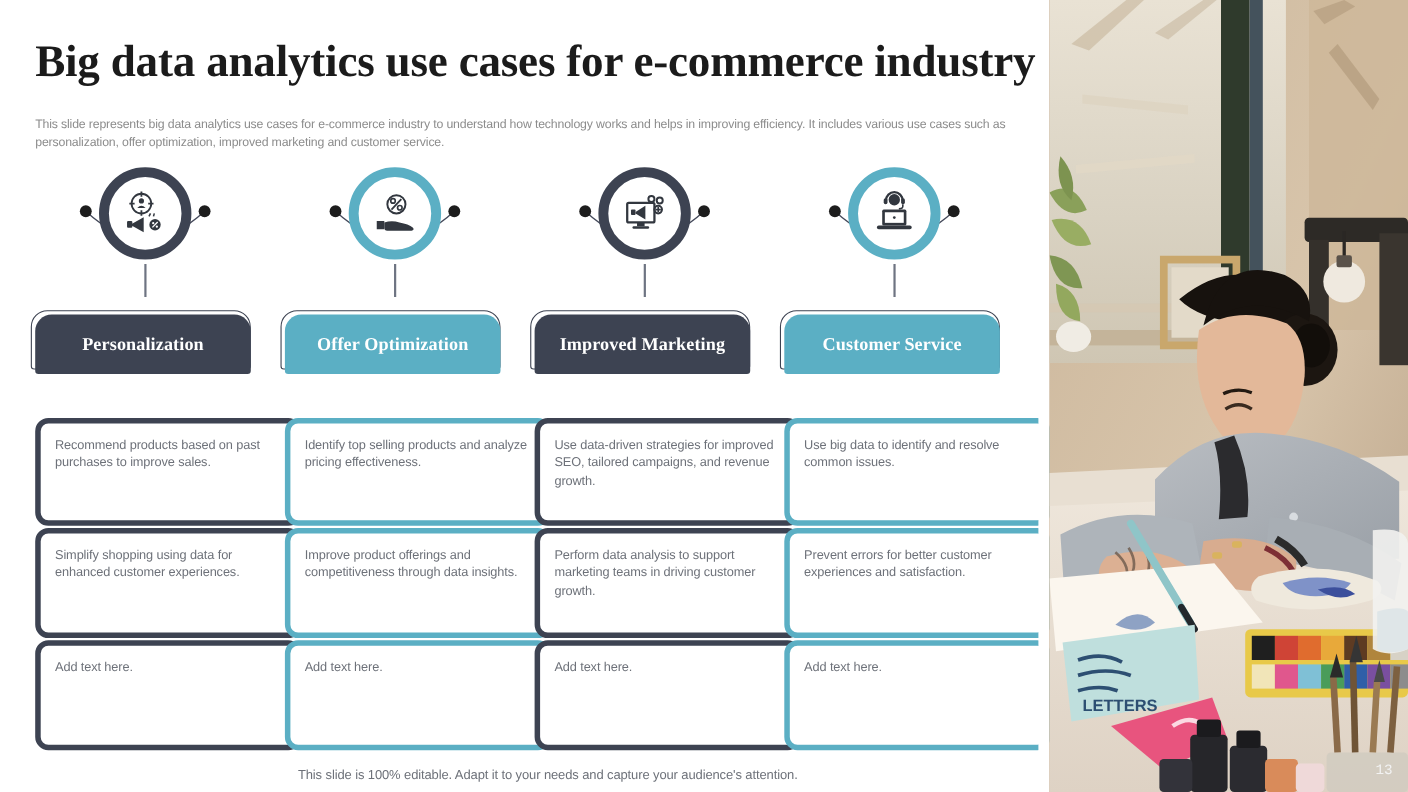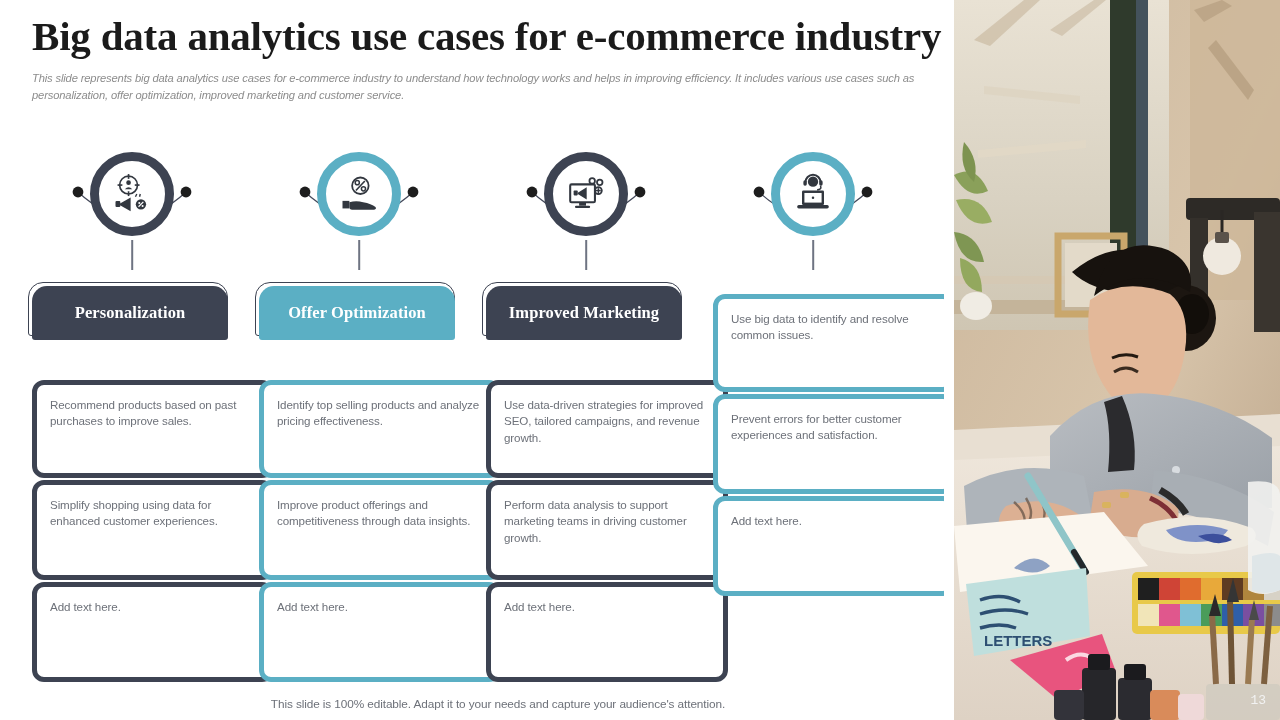--- a/index.html
+++ b/index.html
@@ -13,39 +13,38 @@
     position: relative;
     width: 1280px; height: 720px;
     background: #ffffff;
   }
 
   
   .header-zone {
     position: absolute;
     left: 0; top: 0;
     width: 952px;
-    padding: 15px 30px 0 32px;
+    padding: 34px 30px 0 32px;
   }
   .slide-title {
     font-family: "Liberation Serif", serif;
     font-size: 41px;
     font-weight: 700;
     line-height: 1.05;
     color: #1b1b1b;
     letter-spacing: -0.2px;
     white-space: nowrap;
   }
   .slide-subtitle {
-    margin-top: 12px;
+    margin-top: 28px;
     width: 918px;
     font-size: 11.2px;
     line-height: 1.48;
     color: #8c8c8c;
     letter-spacing: -0.15px;
-    font-style: italic;
   }
 
   
   .columns {
     position: absolute;
     left: 32px; top: 152px;
     width: 898px; height: 500px;
     display: flex;
     gap: 27px;
   }
@@ -352,20 +351,26 @@
             <path d="M43 20 q2 6 -5 6" fill="none" stroke="#32373f" stroke-width="2.2"></path>
             <rect x="16" y="27" width="32" height="21" rx="2" fill="#32373f"></rect>
             <rect x="19.5" y="30.5" width="25" height="14" fill="#ffffff"></rect>
             <circle cx="32" cy="37.5" r="1.8" fill="#32373f"></circle>
             <rect x="9" y="48" width="46" height="5" rx="2.4" fill="#32373f"></rect>
           </svg>
         </div>
         <div class="stem"></div>
       </div>
 
+      <div class="title-bar-wrap">
+        <div class="title-bar-outline"></div>
+        <div class="title-bar">
+          <span class="title-bar-label">Customer Service</span>
+        </div>
+      </div>
 
       <div class="cards">
         <div class="card c1">
           <div class="card-text">Use big data to identify and resolve common issues.</div>
         </div>
         <div class="card c2">
           <div class="card-text">Prevent errors for better customer experiences and satisfaction.</div>
         </div>
         <div class="card c3">
           <div class="card-text">Add text here.</div>

